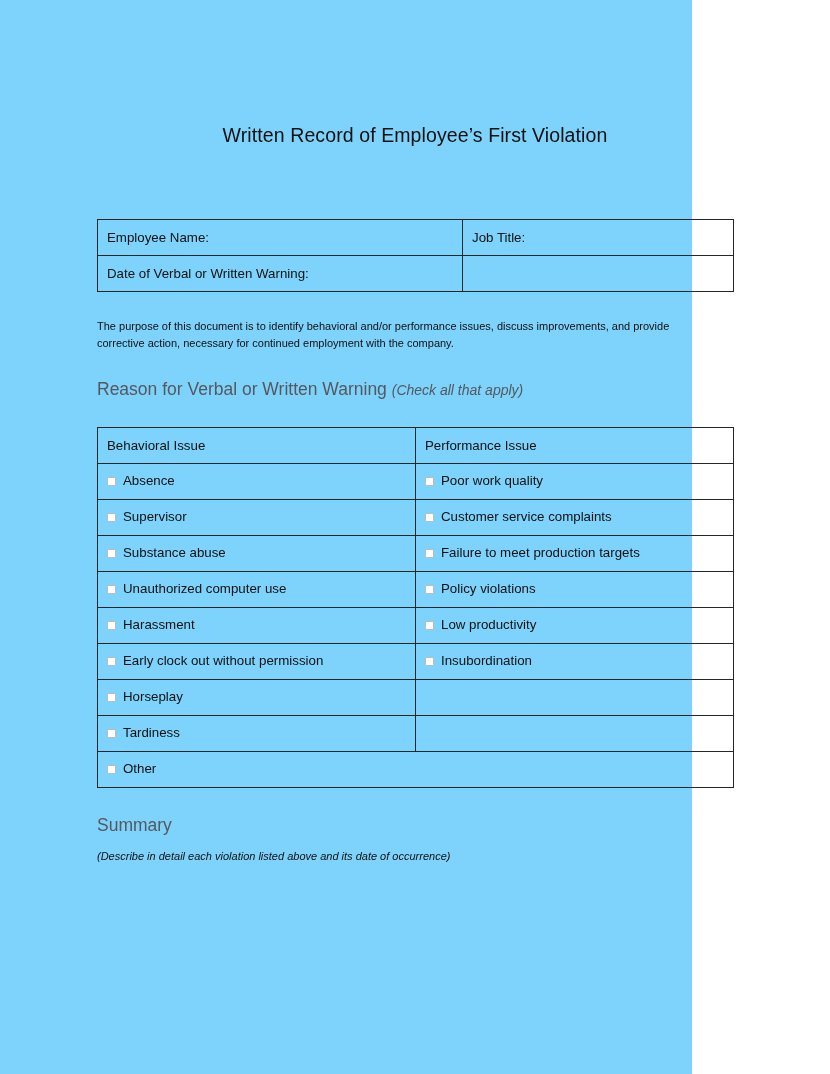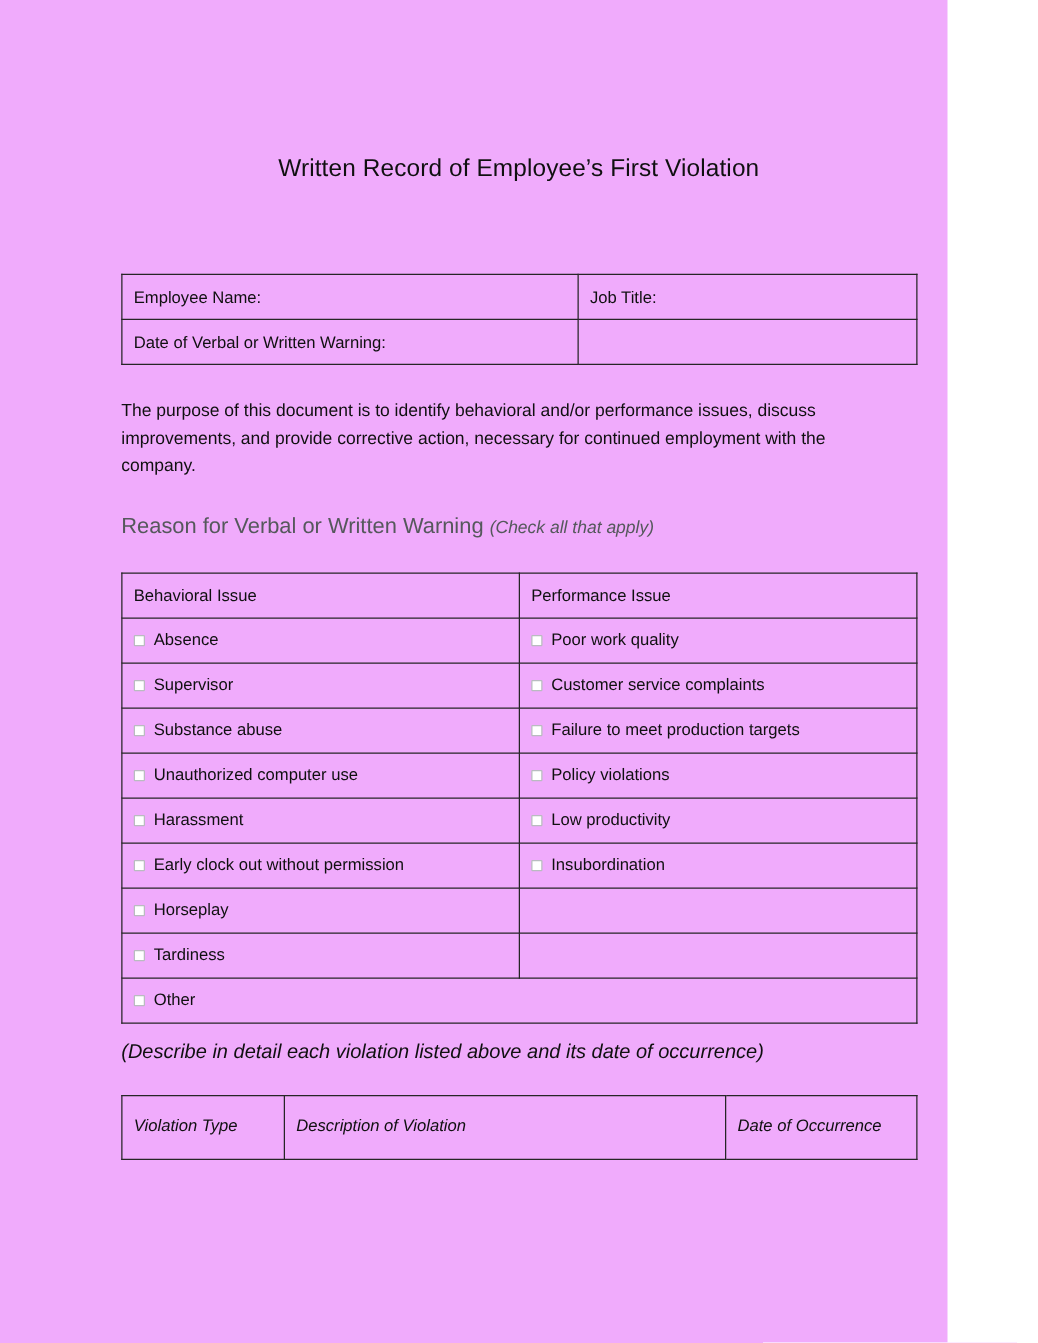--- a/index.html
+++ b/index.html
@@ -9,23 +9,23 @@
   }
   body {
     width: 830px;
     height: 1074px;
     font-family: "Liberation Sans", sans-serif;
     color: #000000;
     overflow: hidden;
   }
   .page {
     position: relative;
-    width: 758px;
+    width: 692px;
     height: 1074px;
-    background: #f0abfc;
+    background: #7dd3fc;
     box-sizing: border-box;
   }
   .content {
     position: absolute;
     left: 97px;
     top: 0;
     width: 636px;
   }
 
   
@@ -64,21 +64,21 @@
   .info-table td {
     height: 35px;
   }
   .info-table .col-left  { width: 365px; }
   .info-table .col-right { width: 271px; }
 
   
   .purpose {
     margin: 0;
     padding-top: 26px;
-    font-size: 14px;
+    font-size: 11px;
     line-height: 1.55;
     color: #101010;
     width: 615px;
   }
 
   
   .section-heading {
     margin: 0;
     padding-top: 27px;
     font-size: 17.5px;
@@ -117,21 +117,21 @@
     vertical-align: 0px;
     box-sizing: border-box;
     border-radius: 1px;
   }
   .cb-label { vertical-align: 1px; }
 
   
   .summary-note {
     margin: 0;
     padding-top: 12px;
-    font-size: 16px;
+    font-size: 11px;
     font-style: italic;
     color: #101010;
     line-height: 1.4;
   }
   .summary-table {
     margin-top: 22px;
   }
   .summary-table th {
     height: 50px;
     font-weight: 700;
@@ -250,32 +250,19 @@
           <td></td>
         </tr>
         <tr>
           <td colspan="2">
             <span class="cb"></span><span class="cb-label">Other</span>
           </td>
         </tr>
       </tbody>
     </table>
 
+    <h2 class="section-heading">Summary</h2>
 
     <p class="summary-note">(Describe in detail each violation listed above and its date of occurrence)</p>
 
-    <table class="grid summary-table">
-      <colgroup>
-        <col class="col-type">
-          <col class="col-desc">
-          <col class="col-date">
-      </colgroup>
-      <thead>
-        <tr>
-          <th>Violation Type</th>
-          <th>Description of Violation</th>
-          <th>Date of Occurrence</th>
-        </tr>
-      </thead>
-    </table>
 
   </div>
 </div>
 
 </body></html>

